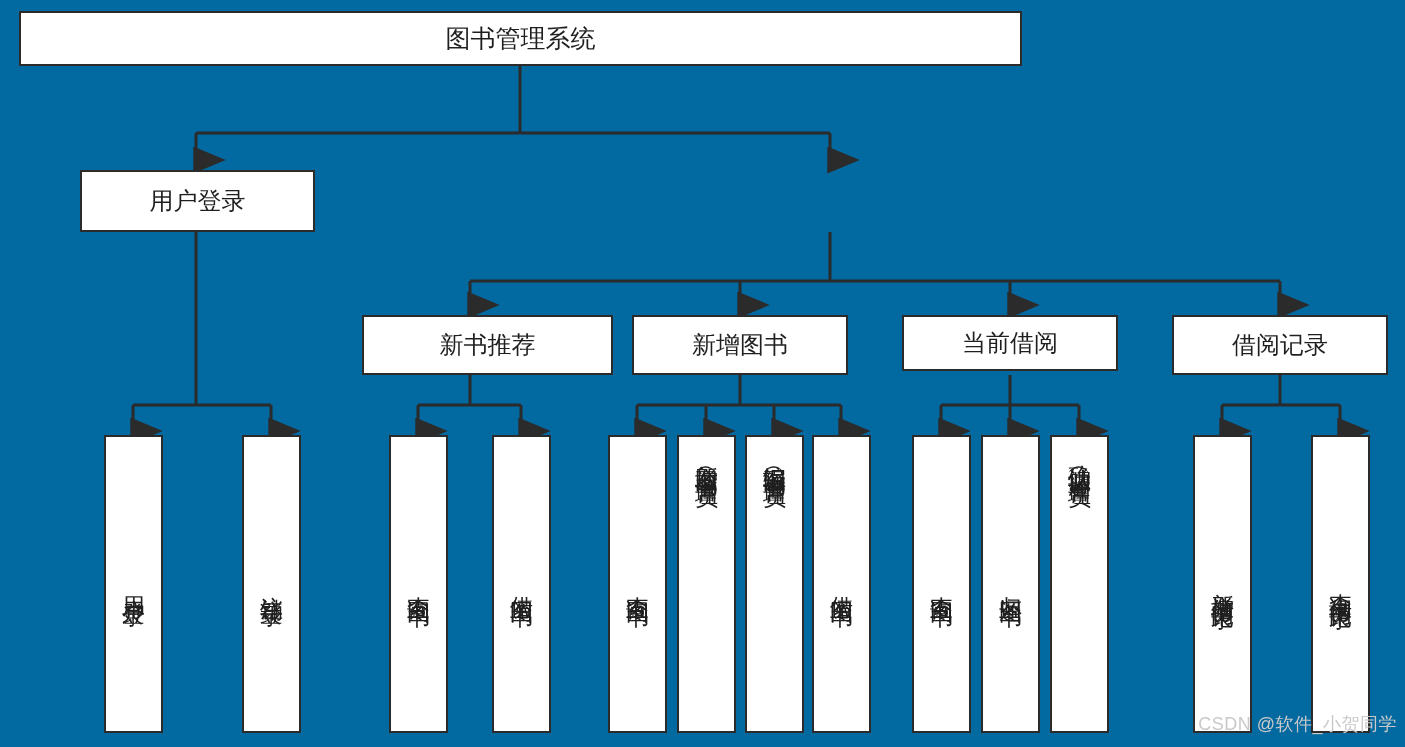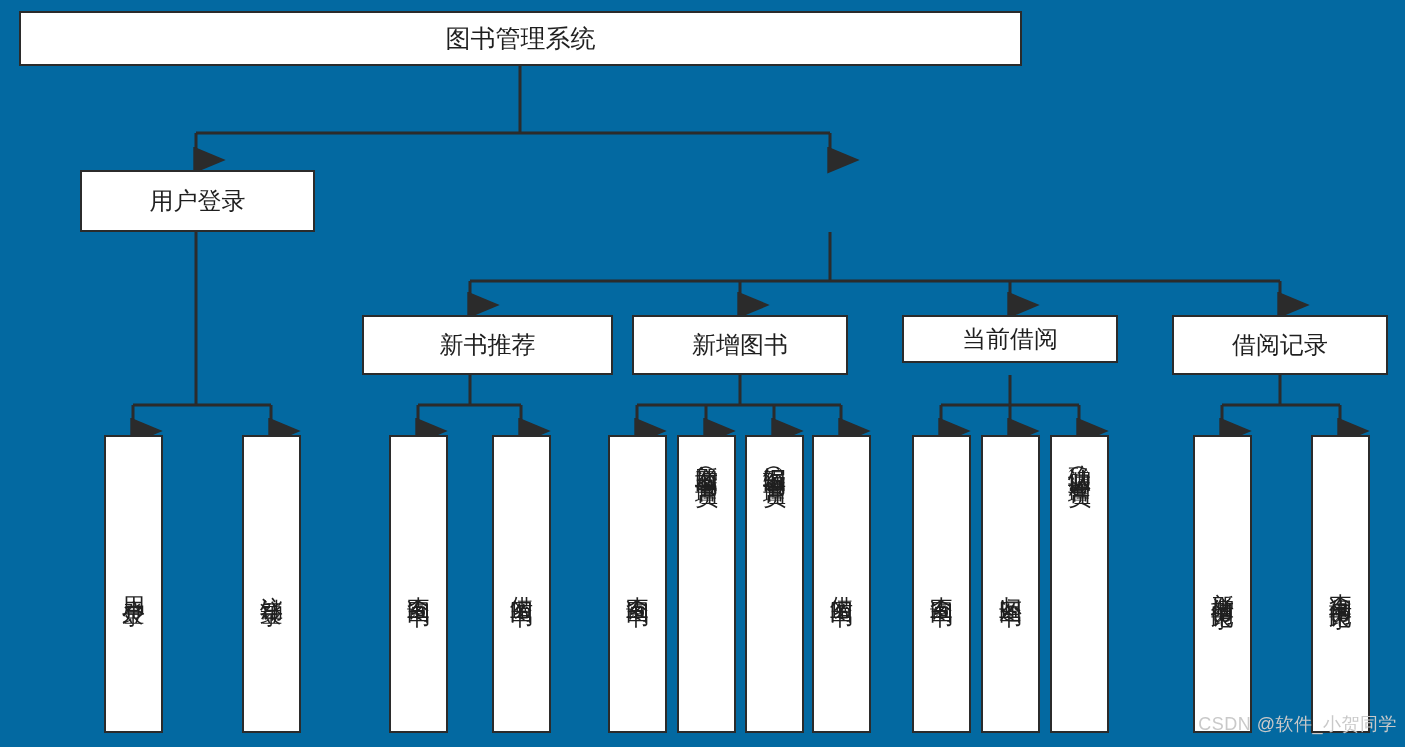--- a/index.html
+++ b/index.html
@@ -141,21 +141,21 @@
   <div class="node horiz" style="left:80px; top:170px; width:235px; height:62px;">
     <span class="label">用户登录</span>
   </div>
 
   <div class="node horiz" style="left:362px; top:315px; width:251px; height:60px;">
     <span class="label">新书推荐</span>
   </div>
   <div class="node horiz" style="left:632px; top:315px; width:216px; height:60px;">
     <span class="label">新增图书</span>
   </div>
-  <div class="node horiz" style="left:902px; top:315px; width:216px; height:48px;">
+  <div class="node horiz" style="left:902px; top:315px; width:216px; height:56px;">
     <span class="label">当前借阅</span>
   </div>
   <div class="node horiz" style="left:1172px; top:315px; width:216px; height:60px;">
     <span class="label">借阅记录</span>
   </div>
 
   <div class="node vert centered" style="left:104px; top:435px; width:59px; height:298px;">
     <span class="label">用户登录</span>
   </div>
   <div class="node vert centered" style="left:242px; top:435px; width:59px; height:298px;">

